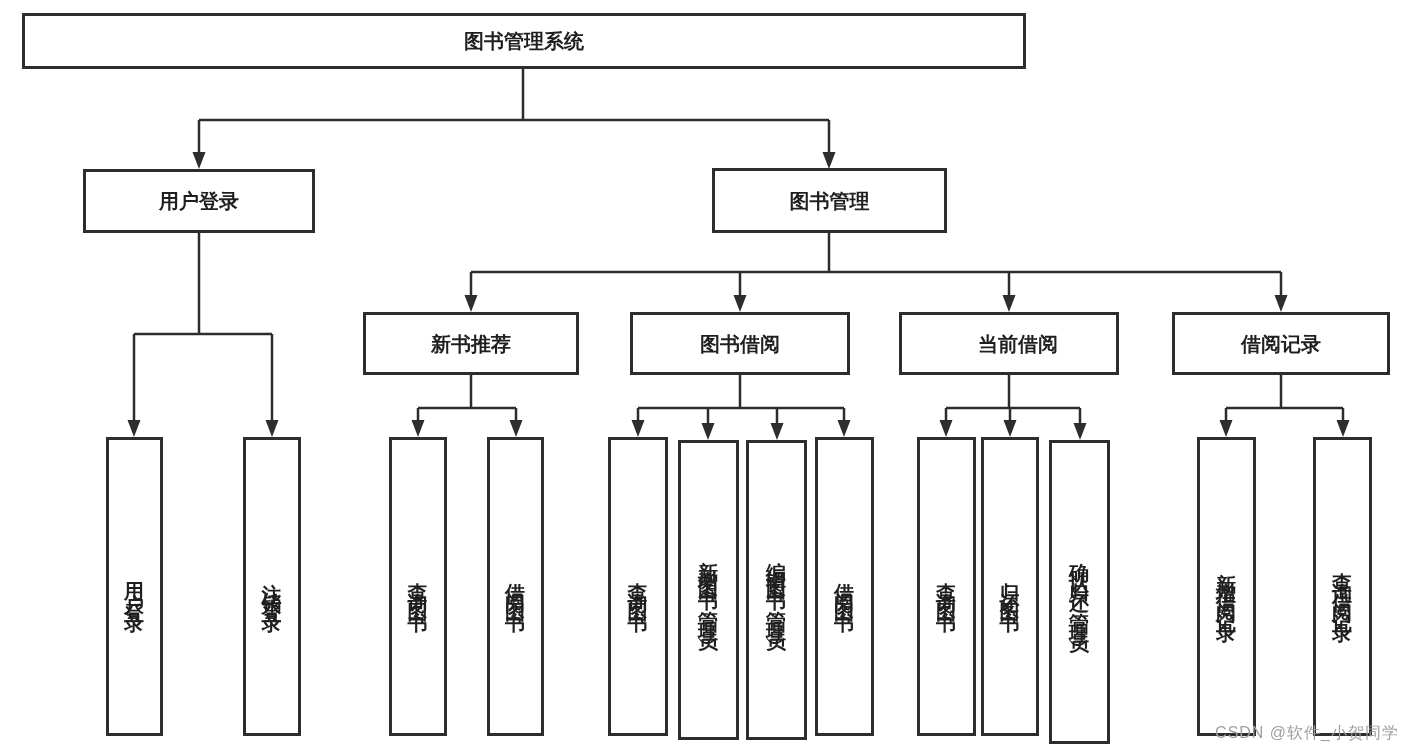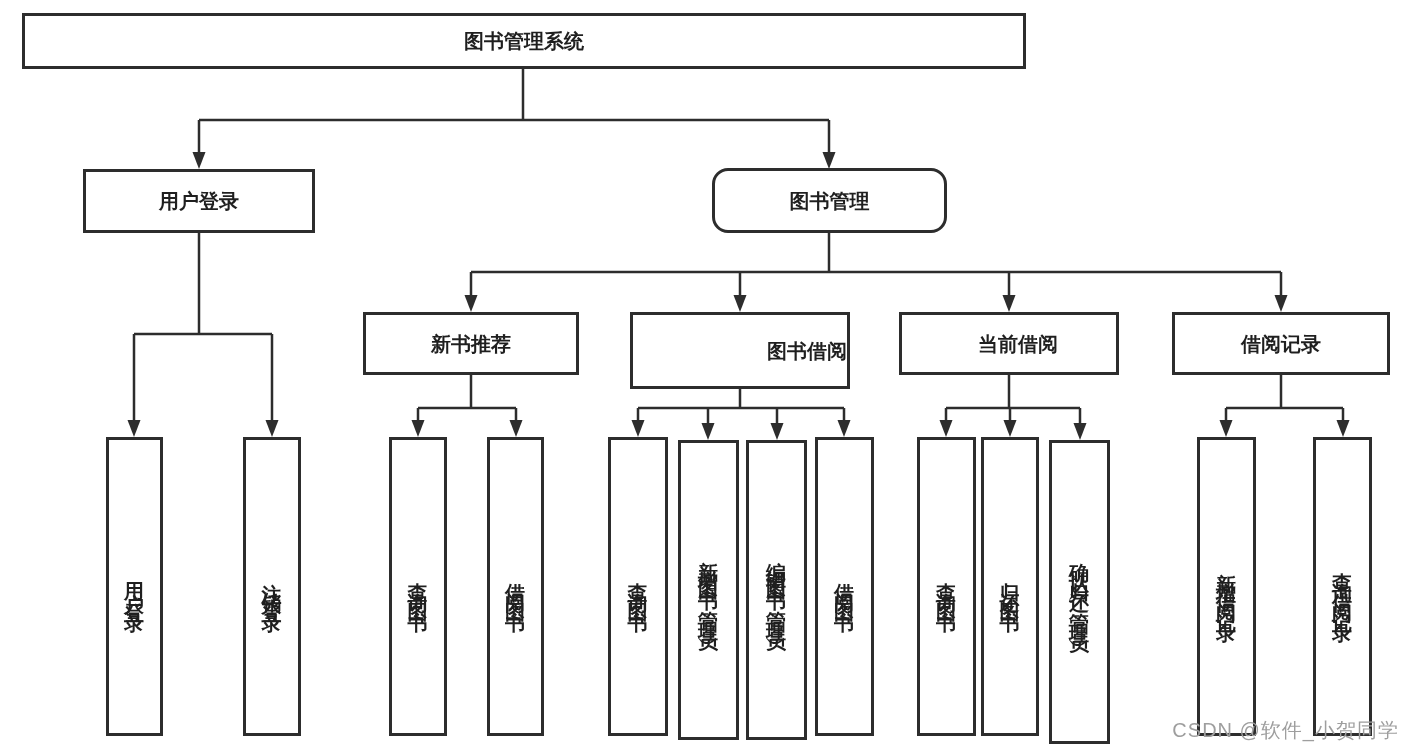--- a/index.html
+++ b/index.html
@@ -52,21 +52,21 @@
     writing-mode: vertical-rl;
     text-orientation: mixed;
     letter-spacing: 10px;
     font-size: 20px;
     color: var(--text);
   }
   .watermark {
     position: absolute;
     right: 6px;
     bottom: 3px;
-    font-size: 20px;
+    font-size: 16px;
     color: var(--watermark);
     letter-spacing: 1px;
     white-space: nowrap;
   }
 </style>
 </head>
 <body>
 
 <div class="stage">
 
@@ -106,28 +106,28 @@
     <polygon points="1336.5,420 1349.5,420 1343,437"></polygon>
   </svg>
 
   <div class="node" style="left:22px; top:13px; width:1004px; height:56px;">
     <span>图书管理系统</span>
   </div>
 
   <div class="node" style="left:83px; top:169px; width:232px; height:64px;">
     <span>用户登录</span>
   </div>
-  <div class="node" style="left:712px; top:168px; width:235px; height:65px;border-radius:16px;">
+  <div class="node" style="left:712px; top:168px; width:235px; height:65px;">
     <span>图书管理</span>
   </div>
 
   <div class="node" style="left:363px; top:312px; width:216px; height:63px;">
     <span>新书推荐</span>
   </div>
-  <div class="node" style="left:630px; top:312px; width:220px; height:77px;justify-content:flex-end;">
+  <div class="node" style="left:630px; top:312px; width:220px; height:63px;">
     <span>图书借阅</span>
   </div>
   <div class="node" style="left:899px; top:312px; width:220px; height:63px;padding-left:18px;">
     <span>当前借阅</span>
   </div>
   <div class="node" style="left:1172px; top:312px; width:218px; height:63px;">
     <span>借阅记录</span>
   </div>
 
   <div class="node" style="left:106px; top:437px; width:57px; height:299px;">

